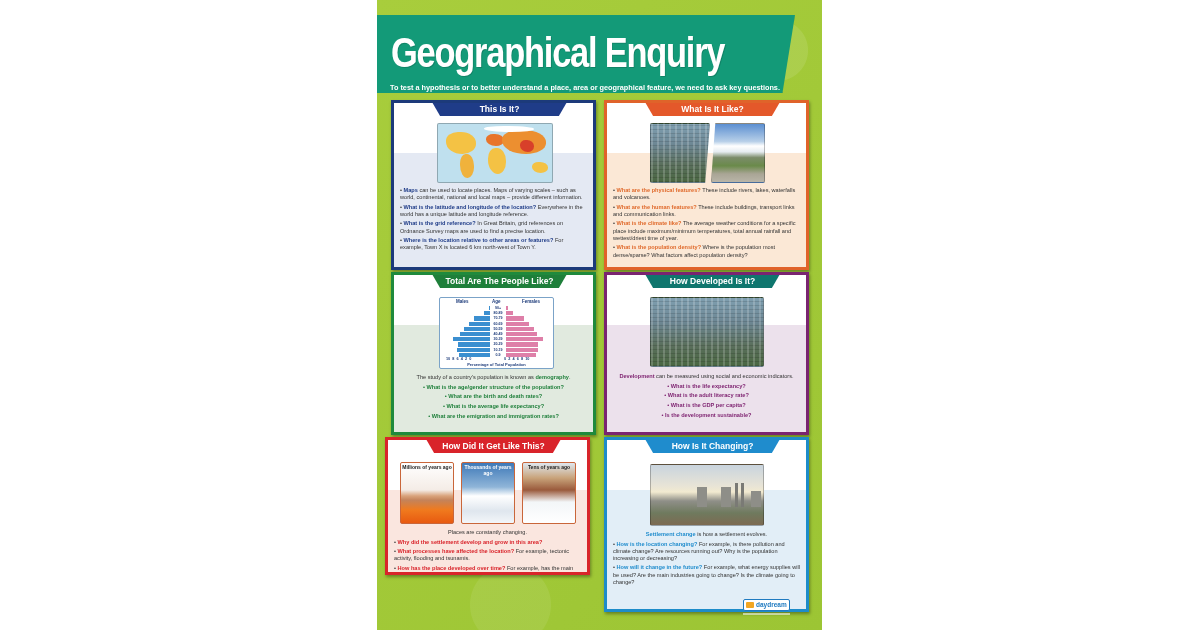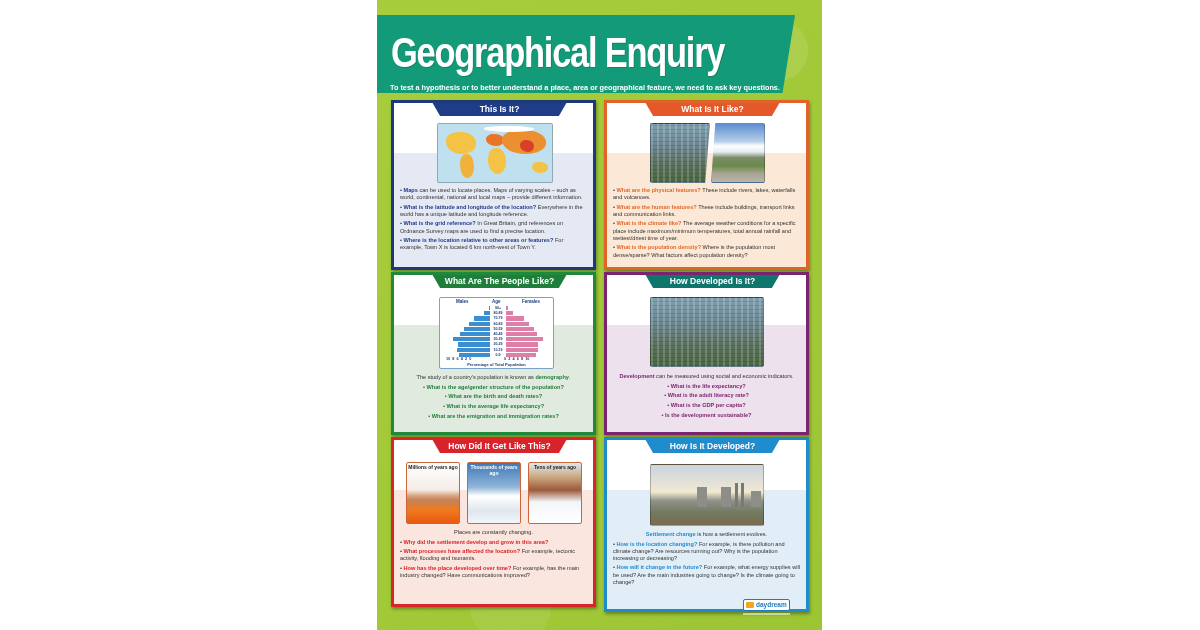--- a/index.html
+++ b/index.html
@@ -68,21 +68,21 @@
     #p3 { left: 14px; top: 272px; height: 163px; border-color: #1f8a3c; }
     #p3 .panel-bottom { background: #e1eadf; }
     #p3 .tab { background: #1e7f3a; }
     #p3 .q { color: #1e7f3a; }
     
     #p4 { left: 227px; top: 272px; height: 163px; border-color: #7a2470; }
     #p4 .panel-bottom { background: #ece1ec; }
     #p4 .tab { background: #0f766e; }
     #p4 .q { color: #7c1f6e; }
     
-    #p5 { left: 14px; top: 437px; height: 170px; border-color: #d8252a; }
+    #p5 { left: 8px; top: 437px; height: 138px; border-color: #d8252a; }
     #p5 .panel-bottom { background: #fae6df; }
     #p5 .tab { background: #d9232a; }
     #p5 .q { color: #d9232a; }
     
     #p6 { left: 227px; top: 437px; height: 175px; border-color: #1d8cc9; }
     #p6 .panel-bottom { background: #e2eef7; }
     #p6 .tab { background: #1f8ccd; }
     #p6 .q { color: #1f8ccd; }
 
     .photo { position: absolute; border: 1px solid rgba(0,0,0,0.25); border-radius: 2px; overflow: hidden; }
@@ -165,21 +165,21 @@
       <p>• <span class="q">What are the physical features?</span><span> These include rivers, lakes, waterfalls and volcanoes.</span></p>
       <p>• <span class="q">What are the human features?</span><span> These include buildings, transport links and communication links.</span></p>
       <p>• <span class="q">What is the climate like?</span><span> The average weather conditions for a specific place include maximum/minimum temperatures, total annual rainfall and wettest/driest time of year.</span></p>
       <p>• <span class="q">What is the population density?</span><span> Where is the population most dense/sparse? What factors affect population density?</span></p>
     </div>
   </div>
 
   <div class="panel" id="p3">
     <div class="panel-top"></div>
       <div class="panel-bottom"></div>
-    <div class="tab">What Are The People Like?</div>
+    <div class="tab">Total Are The People Like?</div>
     <div class="photo pyramid" id="pyramid">
       <span class="pyr-head" style="left:16px;">Males</span>
       <span class="pyr-head" style="left:52px;">Age</span>
       <span class="pyr-head" style="left:82px;">Females</span>
       <div class="pyr-axis" style="left:6px;"><span>10</span>&nbsp;&nbsp;<span>8</span>&nbsp;&nbsp;<span>6</span>&nbsp;&nbsp;<span>4</span>&nbsp;&nbsp;<span>2</span>&nbsp;&nbsp;<span>0</span></div>
       <div class="pyr-axis" style="left:64px;"><span>0</span>&nbsp;&nbsp;<span>2</span>&nbsp;&nbsp;<span>4</span>&nbsp;&nbsp;<span>6</span>&nbsp;&nbsp;<span>8</span>&nbsp;&nbsp;<span>10</span></div>
       <div class="pyr-caption">Percentage of Total Population</div>
     <div class="pyr-row" style="top: 8px; left: 48.62px; width: 1.38px; background: rgb(59, 143, 208);"></div>
         <div class="pyr-row" style="top: 8px; left: 66px; width: 2.3px; background: rgb(222, 127, 168);"></div>
         <div class="pyr-age" style="top: 8px;">90+</div>
@@ -251,21 +251,21 @@
       <p style="text-align:center;">Places are constantly changing.</p>
       <p>• <span class="q">Why did the settlement develop and grow in this area?</span><span></span></p>
       <p>• <span class="q">What processes have affected the location?</span><span> For example, tectonic activity, flooding and tsunamis.</span></p>
       <p>• <span class="q">How has the place developed over time?</span><span> For example, has the main industry changed? Have communications improved?</span></p>
     </div>
   </div>
 
   <div class="panel" id="p6">
     <div class="panel-top"></div>
       <div class="panel-bottom"></div>
-    <div class="tab">How Is It Developed?</div>
+    <div class="tab">How Is It Changing?</div>
     <div class="photo" style="left:43px;top:24px;width:114px;height:62px;background:linear-gradient(180deg,#c9d4de 0%,#e8e4d6 35%,#f2ead0 45%,#8f8f88 60%,#6f7a5e 80%,#7c6a52 100%);">
       <div style="position:absolute;left:46px;top:22px;width:10px;height:20px;background:#8e8e88;"></div>
       <div style="position:absolute;left:70px;top:22px;width:10px;height:20px;background:#8e8e88;"></div>
       <div style="position:absolute;left:84px;top:18px;width:3px;height:24px;background:#7a7a75;"></div>
       <div style="position:absolute;left:90px;top:18px;width:3px;height:24px;background:#7a7a75;"></div>
       <div style="position:absolute;left:100px;top:26px;width:10px;height:16px;background:#8e8e88;"></div>
     </div>
     <div class="bullets" style="top:91px;">
       <p style="text-align:center;"><span class="q">Settlement change</span><span> is how a settlement evolves.</span></p>
       <p>• <span class="q">How is the location changing?</span><span> For example, is there pollution and climate change? Are resources running out? Why is the population increasing or decreasing?</span></p>

